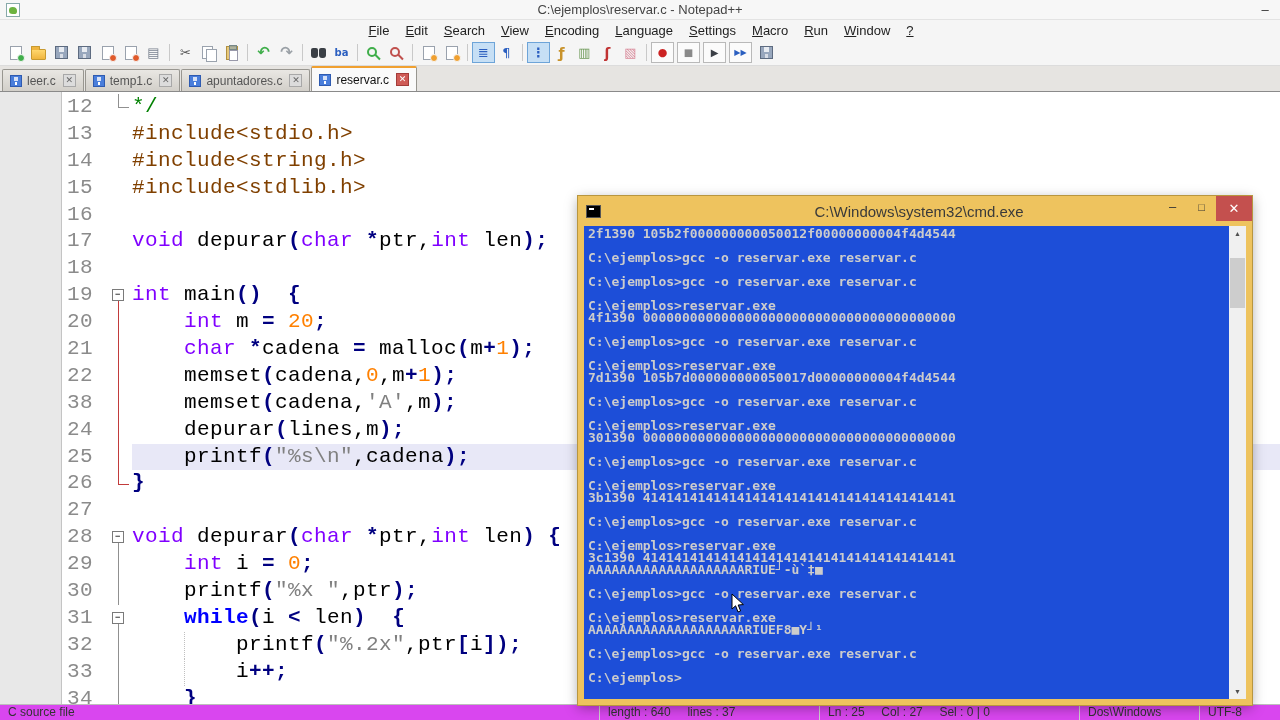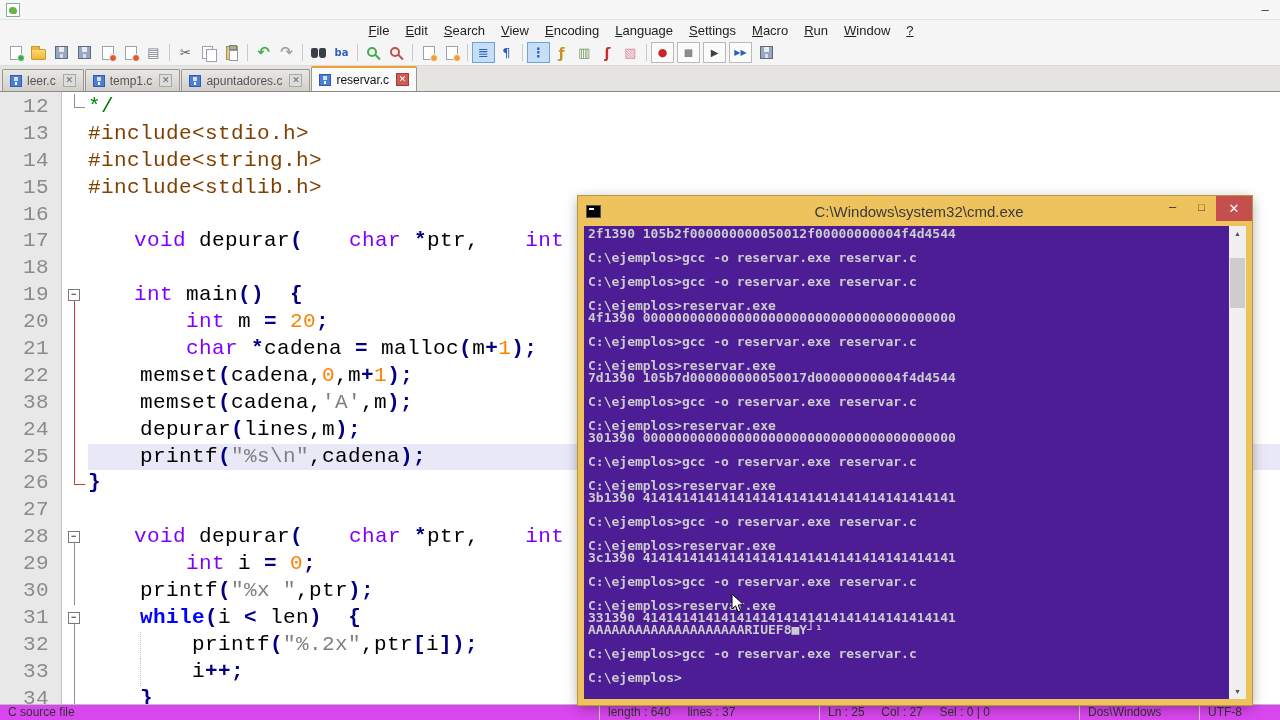--- a/index.html
+++ b/index.html
@@ -51,67 +51,68 @@
   .tab-close { font-size:9px; color:#666; border:1px solid #a8a8a8; background:#dcdcdc; width:13px; height:13px; line-height:11px; text-align:center; margin-left:5px; }
   .tab.active .tab-close { color:#fff; background:#cf5b56; border-color:#a33c39; }
   .tab-disk { width:12px; height:12px; background:#4a7edb; border:1px solid #2f5bb0; position:relative; display:inline-block; }
   .tab-disk::before { content:""; position:absolute; top:1px; left:3px; right:3px; height:4px; background:#d7e2f7; }
   .tab-disk::after { content:""; position:absolute; bottom:1px; left:4px; right:4px; height:3px; background:#fff; }
 
   
   .editor { position:absolute; left:0; top:92px; width:1280px; height:612px; background:#fff; overflow:hidden; }
   .strip-num { position:absolute; left:0; top:0; bottom:0; width:62px; background:#e8e8e8; border-right:1px solid #c4c4c4; }
   .ed-lines { position:relative; padding-top:2px; }
-  .ed-row { display:flex; height:26.9px; line-height:26.9px; font-family:"Liberation Mono", monospace; font-size:21px; letter-spacing:.4px; }
+  .ed-row { display:flex; height:26.9px; line-height:26.9px; font-family:"Liberation Mono", monospace; font-size:21px; letter-spacing:.4px;padding-left:44px; }
   .ln { width:62px; min-width:62px; text-align:right; padding-right:13px; color:#8b8b8b; }
   .fold { width:26px; min-width:26px; position:relative; }
   .fline { position:absolute; left:12px; width:1px; top:0; bottom:0; }
   .fline.r { background:#c23b3b; } .fline.g { background:#909090; }
   .fstub { position:absolute; left:12px; top:50%; width:11px; height:1px; }
   .fstub.r { background:#c23b3b; } .fstub.g { background:#909090; }
   .fbox { position:absolute; left:6px; top:7px; width:12px; height:12px; border:1px solid #7a7a7a; background:#fff; font:bold 9px/10px "Liberation Mono", monospace; text-align:center; color:#333; z-index:1; }
   .code { flex:1; white-space:pre; position:relative; color:#000; }
   .ed-row.cur .code { background:#e8e8f7; }
   .iguide { position:absolute; top:0; bottom:0; border-left:1px dotted #c0c0c0; }
-  .tok-c { color:#008000; } .tok-p { color:#804000; } .tok-k { color:#8000ff;margin-left:46px; }
+  .tok-c { color:#008000; } .tok-p { color:#804000; } .tok-k { color:#8000ff; }
   .tok-i { color:#0000ff; font-weight:bold; } .tok-n { color:#ff8000; }
   .tok-s { color:#808080; } .tok-o { color:#000080; font-weight:bold; } .tok-d { color:#000; }
 
   
   .statusbar { position:absolute; left:0; top:704px; width:1280px; height:16px; background:#d946ef; border-top:1px solid #bdbdbd; display:flex; align-items:center; font-size:12px; color:#333; }
   .sb-cell { white-space:pre; overflow:hidden; padding:0 8px; border-right:1px solid #d0d0d0; height:100%; line-height:15px; }
   .sb-1 { flex:1; } .sb-2 { width:220px; } .sb-3 { width:260px; } .sb-4 { width:120px; } .sb-5 { width:80px; border-right:none; }
 
   
   .cmd { position:absolute; left:578px; top:196px; width:674px; height:509px; background:#eec35e; outline:1px solid #b8963f; box-shadow:0 3px 12px rgba(0,0,0,.35); z-index:10; }
   .cmd-title { height:30px; display:flex; align-items:center; position:relative; }
   .cmd-ico { width:15px; height:13px; margin-left:8px; background:#000; border:1px solid #555; position:relative; z-index:1; }
   .cmd-ico::after { content:""; position:absolute; left:2px; top:2px; width:5px; height:2px; background:#fff; }
   .cmd-title-text { position:absolute; left:8px; right:0; text-align:center; font-size:15px; color:#3a3a3a; }
   .cmd-btns { position:absolute; right:0; top:0; display:flex; z-index:1; }
   .cb { width:29px; height:22px; text-align:center; line-height:22px; font-size:13px; color:#333; }
   .cb.max { font-size:11px; }
   .cb.close { width:36px; height:25px; line-height:25px; background:#c4504e; color:#fff; font-size:13px; }
   .cmd-body { position:absolute; left:6px; right:6px; top:30px; bottom:6px; display:flex; }
-  .cmd-console { flex:1; background:#4c1d95; overflow:hidden; padding:2px 0 0 4px; }
+  .cmd-console { flex:1; background:#1d4ed8; overflow:hidden; padding:2px 0 0 4px; }
   .cline { height:12px; line-height:12px; font-family:"DejaVu Sans Mono", monospace; font-weight:bold; font-size:13px; color:#cccccc; white-space:pre; }
   .cmd-scroll { width:17px; background:#f0f0f0; position:relative; }
   .sb-arr { position:absolute; left:0; width:17px; height:15px; text-align:center; font-size:7px; line-height:15px; color:#505050; }
   .sb-up { top:0; } .sb-down { bottom:0; }
   .sb-thumb { position:absolute; left:1px; width:15px; top:32px; height:50px; background:#cdcdcd; }
 
   .mouse-cursor { position:absolute; left:731px; top:593px; z-index:50; }
 </style>
 </head>
 <body>
 
 <div class="screen">
 
   <div class="titlebar">
     <span class="app-icon"></span>
+    <span class="tb-title">C:\ejemplos\reservar.c - Notepad++</span>
     <span class="win-min">–</span>
   </div>
 
   <div class="menubar">
       <div class="menu-item"><u>F</u>ile</div>
       <div class="menu-item"><u>E</u>dit</div>
       <div class="menu-item"><u>S</u>earch</div>
       <div class="menu-item"><u>V</u>iew</div>
       <div class="menu-item"><u>E</u>ncoding</div>
       <div class="menu-item"><u>L</u>anguage</div>
@@ -459,25 +460,25 @@
           <div class="cline"></div>
           <div class="cline">C:\ejemplos&gt;gcc -o reservar.exe reservar.c</div>
           <div class="cline"></div>
           <div class="cline">C:\ejemplos&gt;reservar.exe</div>
           <div class="cline">3b1390 4141414141414141414141414141414141414141</div>
           <div class="cline"></div>
           <div class="cline">C:\ejemplos&gt;gcc -o reservar.exe reservar.c</div>
           <div class="cline"></div>
           <div class="cline">C:\ejemplos&gt;reservar.exe</div>
           <div class="cline">3c1390 4141414141414141414141414141414141414141</div>
-          <div class="cline"></div>
-          <div class="cline">C:\ejemplos&gt;gcc -o reservar.exe reservar.c</div>
-          <div class="cline"></div>
-          <div class="cline">C:\ejemplos&gt;reservar.exe</div>
-          <div class="cline">331390 4141414141414141414141414141414141414141</div>
+          <div class="cline">AAAAAAAAAAAAAAAAAAAARIUE┘-ù`‡■</div>
+          <div class="cline"></div>
+          <div class="cline">C:\ejemplos&gt;gcc -o reservar.exe reservar.c</div>
+          <div class="cline"></div>
+          <div class="cline">C:\ejemplos&gt;reservar.exe</div>
           <div class="cline">AAAAAAAAAAAAAAAAAAAARIUEF8■Y┘¹</div>
           <div class="cline"></div>
           <div class="cline">C:\ejemplos&gt;gcc -o reservar.exe reservar.c</div>
           <div class="cline"></div>
           <div class="cline">C:\ejemplos&gt;</div>
         </div>
       <div class="cmd-scroll">
         <span class="sb-arr sb-up">▲</span>
         <span class="sb-thumb"></span>
         <span class="sb-arr sb-down">▼</span>

